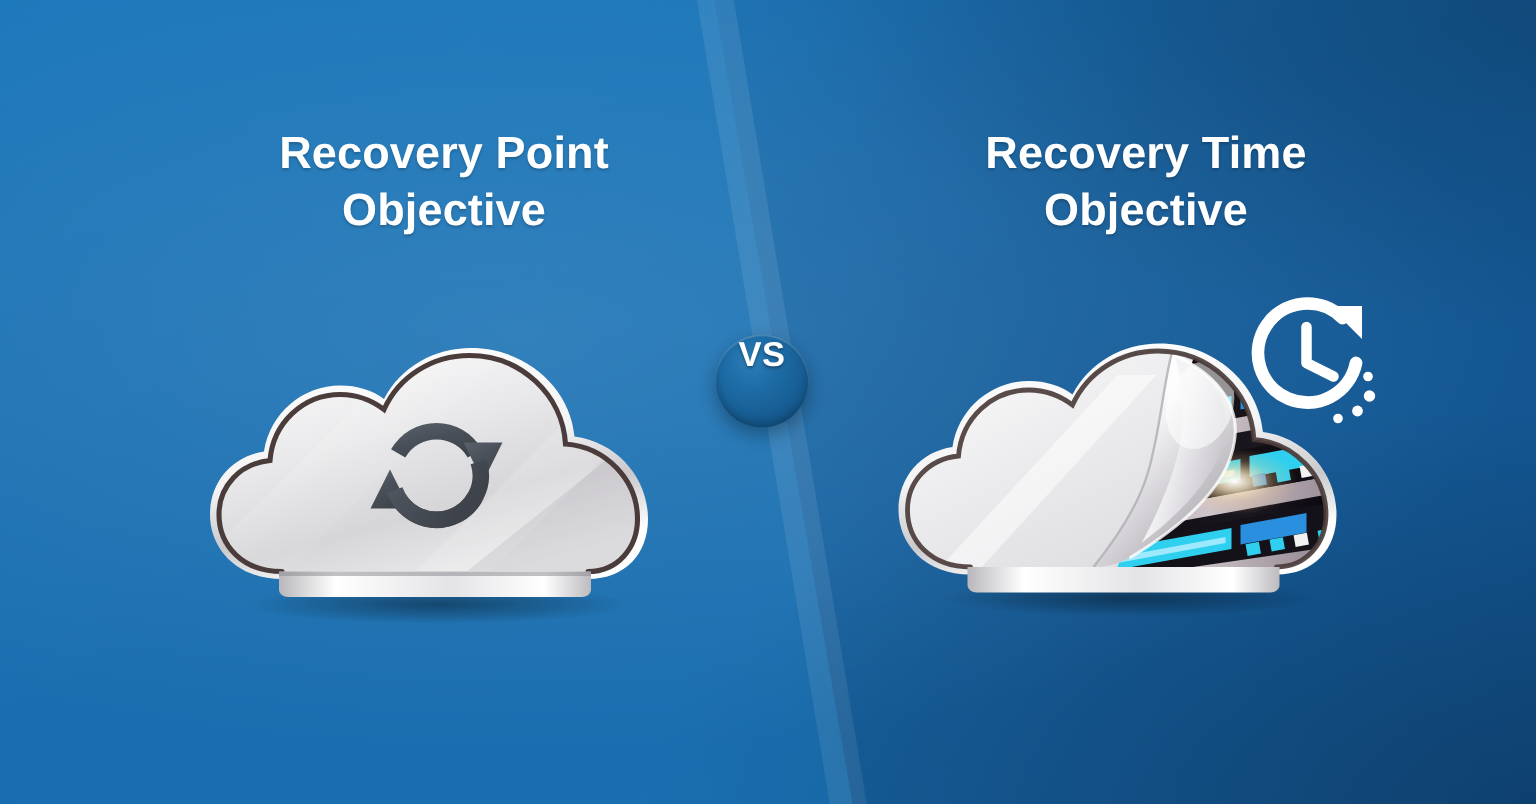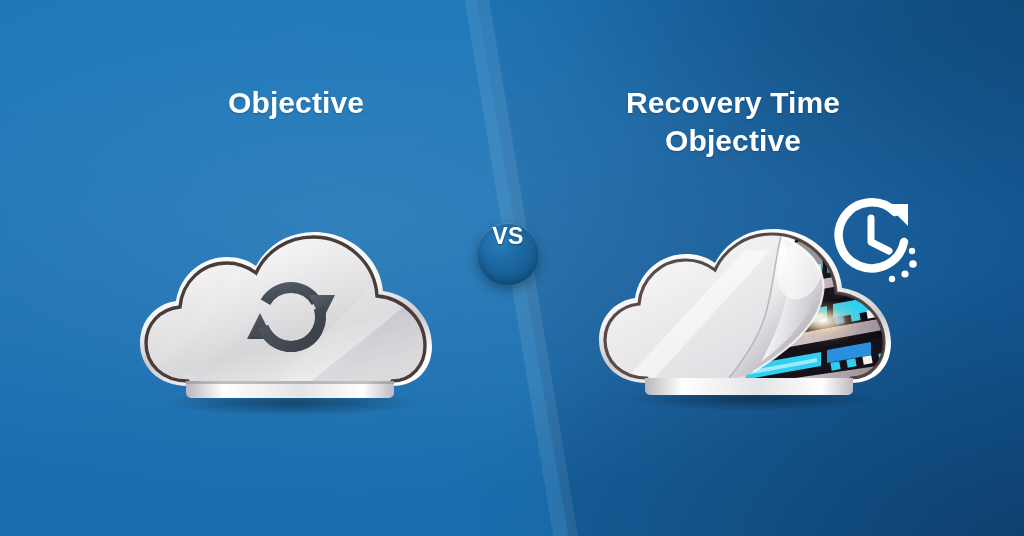--- a/index.html
+++ b/index.html
@@ -58,21 +58,21 @@
     position: absolute;
     text-align: center;
     color: #ffffff;
     font-weight: bold;
     font-size: 30px;
     line-height: 1.28;
     letter-spacing: .1px;
     text-shadow: 0 1px 2px rgba(0,0,0,.22);
   }
   #title-left  { left: 146px; top: 84px;  width: 300px; }
-  #title-right { left: 583px; top: 84px;  width: 300px; }
+  #title-right { left: 614px; top: 84px;  width: 300px; }
   .title .ln { display: block; }
 
   
   #vs-badge {
     position: absolute;
     left: 477px;
     top: 223px;
     width: 62px;
     height: 62px;
     border-radius: 50%;
@@ -103,20 +103,21 @@
 
 <div id="stage">
 
   <div class="bg-base"></div>
   <div class="bg-left-wedge"></div>
   <div class="bg-left-wedge-2"></div>
   <div class="bg-seam"></div>
   <div class="bg-vignette"></div>
 
   <div class="title" id="title-left">
+    <span class="ln">Recovery Point</span>
     <span class="ln">Objective</span>
   </div>
 
   <div class="title" id="title-right">
     <span class="ln">Recovery Time</span>
     <span class="ln">Objective</span>
   </div>
 
   <div id="vs-badge">
     <span class="vs-text">VS</span>

